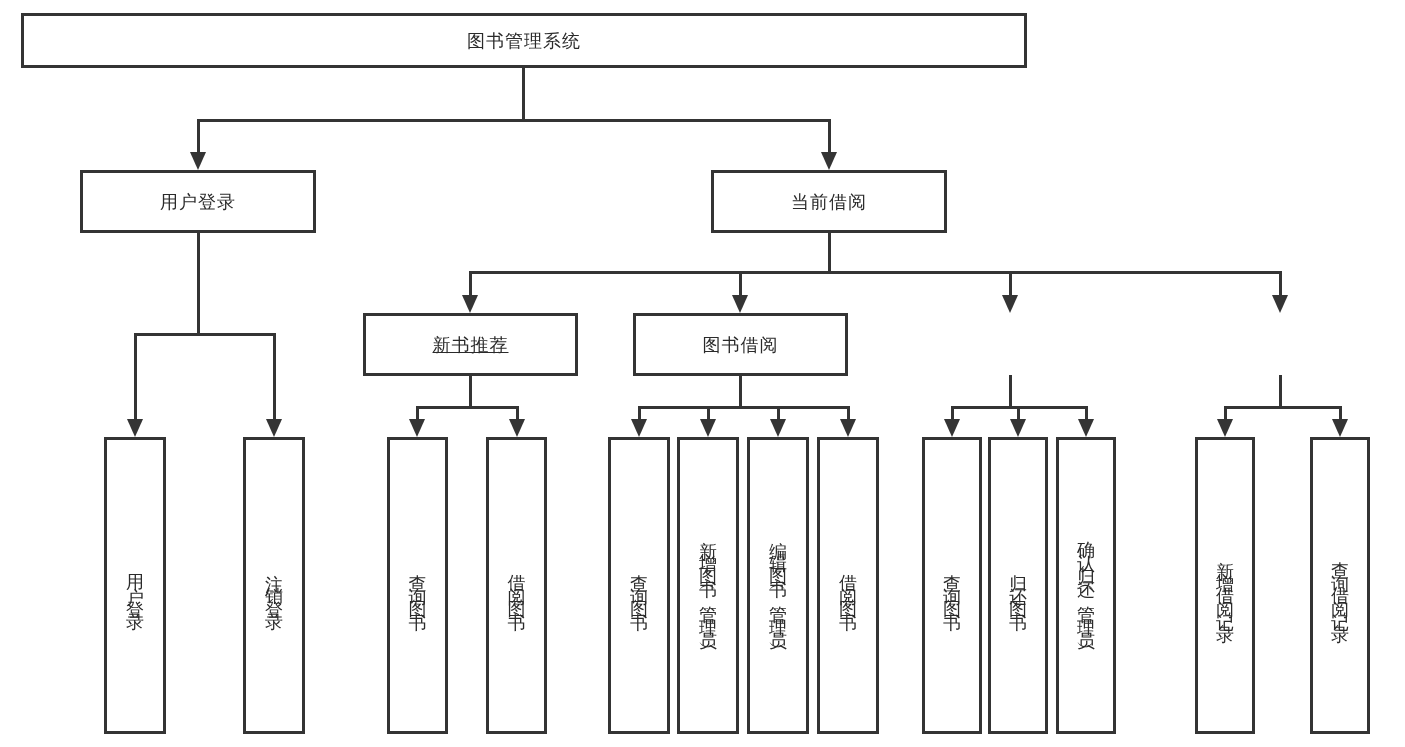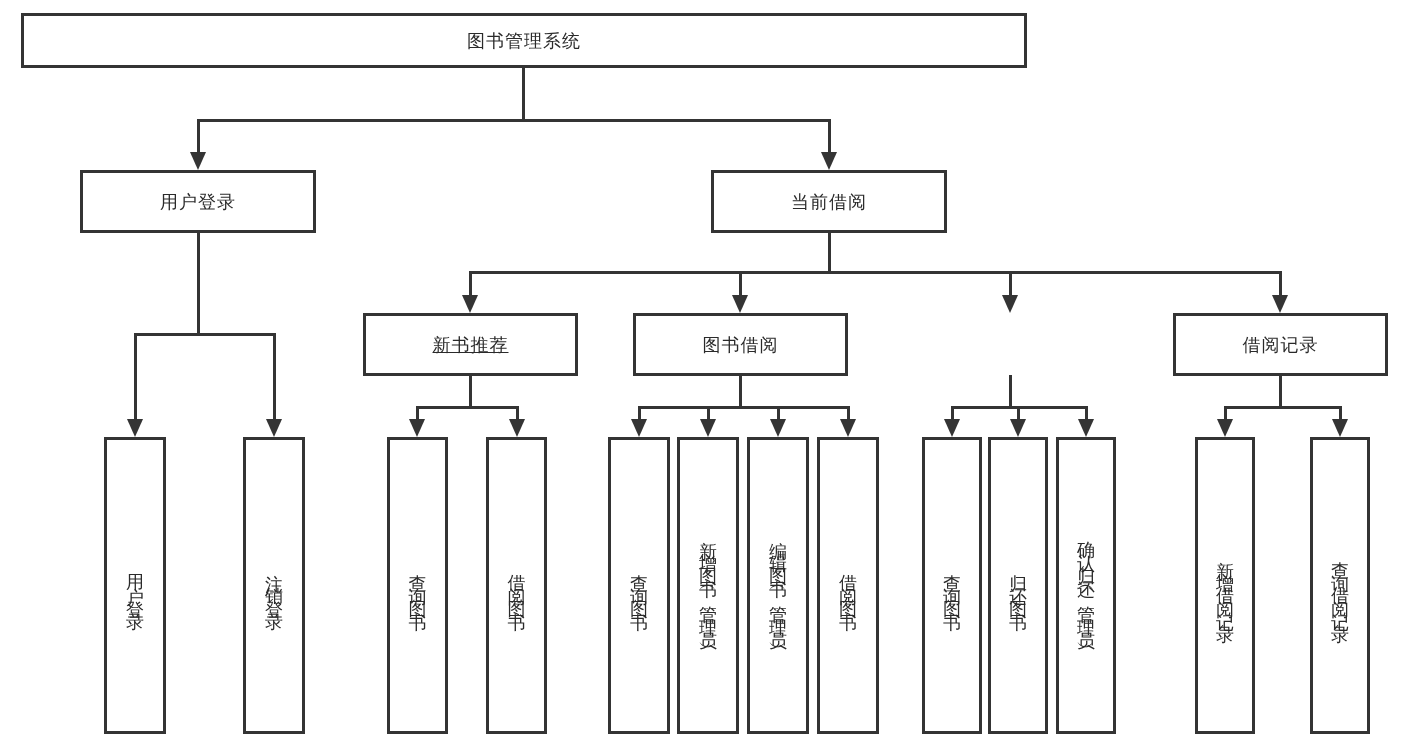--- a/index.html
+++ b/index.html
@@ -35,21 +35,20 @@
 
 <div class="canvas">
 
   <div class="box" style="left:21px;top:13px;width:1006px;height:55px;">图书管理系统</div>
 
   <div class="box lvl2" style="left:80px;">用户登录</div>
   <div class="box lvl2" style="left:711px;">当前借阅</div>
 
   <div class="box lvl3" style="left:363px;text-decoration:underline;">新书推荐</div>
   <div class="box lvl3" style="left:633px;">图书借阅</div>
-  <div class="box lvl3" style="left:1173px;">借阅记录</div>
 
   <div class="box leaf" style="left:104px;width:62px;">用户登录</div>
   <div class="box leaf" style="left:243px;width:62px;">注销登录</div>
 
   <div class="box leaf" style="left:387px;width:61px;">查询图书</div>
   <div class="box leaf" style="left:486px;width:61px;">借阅图书</div>
 
   <div class="box leaf" style="left:608px;width:62px;">查询图书</div>
   <div class="box leaf" style="left:677px;width:62px;">新增图书（管理员）</div>
   <div class="box leaf" style="left:747px;width:62px;">编辑图书（管理员）</div>

